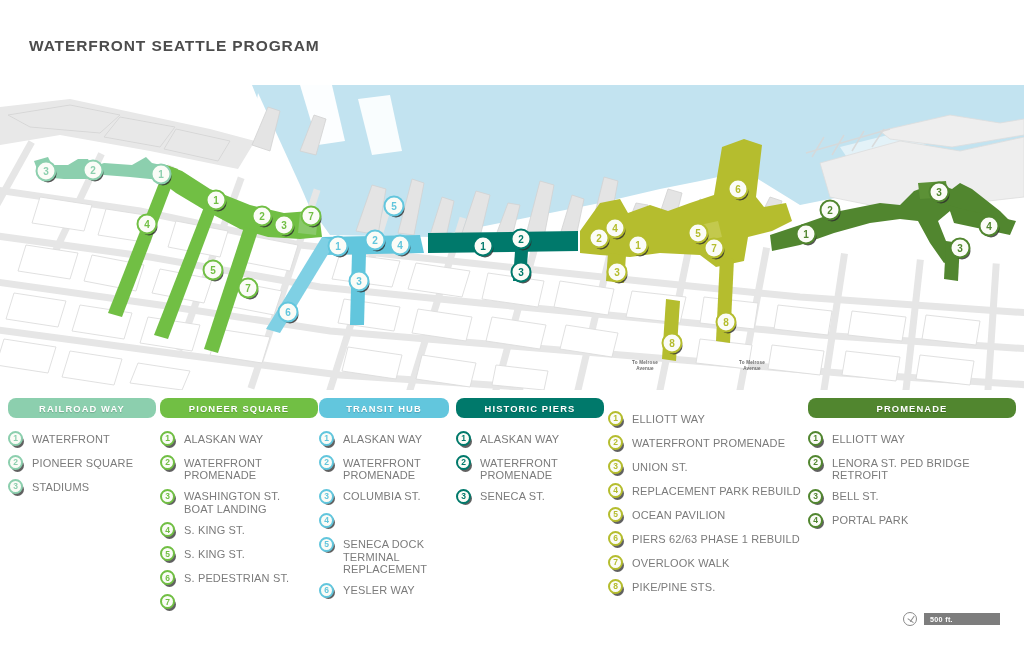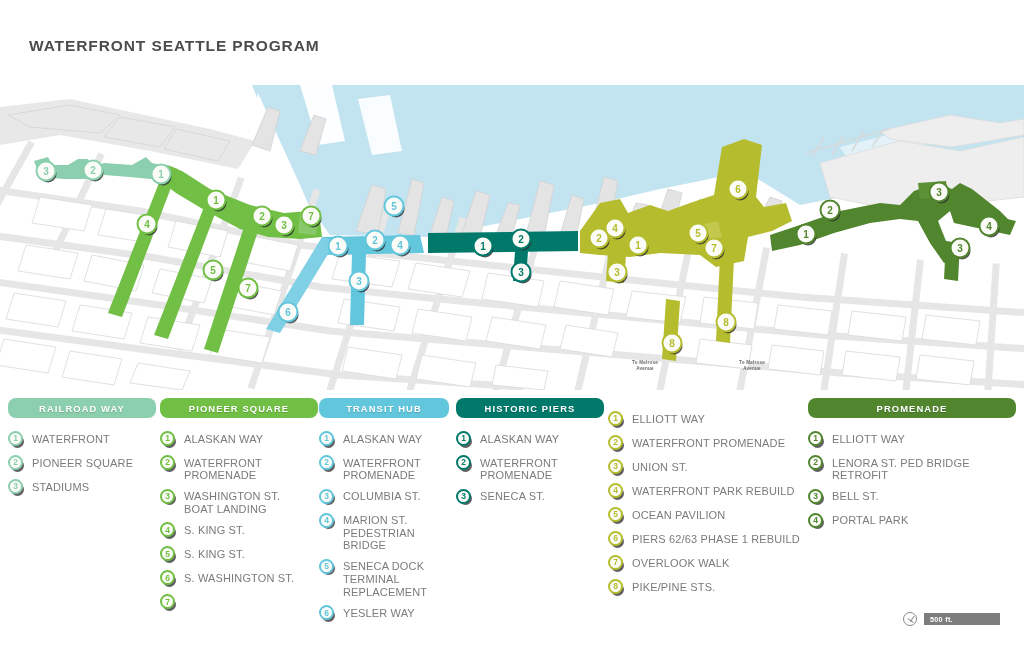--- a/index.html
+++ b/index.html
@@ -481,21 +481,21 @@
             <div class="tail"></div>
             <div class="disc" style="background: rgb(251, 252, 247); border: 2px solid rgb(113, 191, 68); color: rgb(113, 191, 68);">5</div>
           </div>
           <div class="leg-label">S. KING ST.</div>
         </div>
         <div class="leg-item">
           <div class="leg-pin">
             <div class="tail"></div>
             <div class="disc" style="background: rgb(251, 252, 247); border: 2px solid rgb(113, 191, 68); color: rgb(113, 191, 68);">6</div>
           </div>
-          <div class="leg-label">S. WASHINGTON ST.</div>
+          <div class="leg-label">S. PEDESTRIAN ST.</div>
         </div>
         <div class="leg-item">
           <div class="leg-pin">
             <div class="tail"></div>
             <div class="disc" style="background: rgb(251, 252, 247); border: 2px solid rgb(113, 191, 68); color: rgb(113, 191, 68);">7</div>
           </div>
         </div>
       </div>
     </div>
     <div class="legend-col" style="left: 319px; width: 130px;">
@@ -521,22 +521,20 @@
             <div class="tail"></div>
             <div class="disc" style="background: rgb(251, 252, 247); border: 2px solid rgb(98, 198, 221); color: rgb(98, 198, 221);">3</div>
           </div>
           <div class="leg-label">COLUMBIA ST.</div>
         </div>
         <div class="leg-item">
           <div class="leg-pin">
             <div class="tail"></div>
             <div class="disc" style="background: rgb(251, 252, 247); border: 2px solid rgb(98, 198, 221); color: rgb(98, 198, 221);">4</div>
           </div>
-          <div class="leg-label">MARION ST.
-PEDESTRIAN BRIDGE</div>
         </div>
         <div class="leg-item">
           <div class="leg-pin">
             <div class="tail"></div>
             <div class="disc" style="background: rgb(251, 252, 247); border: 2px solid rgb(98, 198, 221); color: rgb(98, 198, 221);">5</div>
           </div>
           <div class="leg-label">SENECA DOCK
 TERMINAL
 REPLACEMENT</div>
         </div>
@@ -597,21 +595,21 @@
             <div class="tail"></div>
             <div class="disc" style="background: rgb(251, 252, 247); border: 2px solid rgb(181, 189, 46); color: rgb(181, 189, 46);">3</div>
           </div>
           <div class="leg-label">UNION ST.</div>
         </div>
         <div class="leg-item">
           <div class="leg-pin">
             <div class="tail"></div>
             <div class="disc" style="background: rgb(251, 252, 247); border: 2px solid rgb(181, 189, 46); color: rgb(181, 189, 46);">4</div>
           </div>
-          <div class="leg-label">WATERFRONT PARK REBUILD</div>
+          <div class="leg-label">REPLACEMENT PARK REBUILD</div>
         </div>
         <div class="leg-item">
           <div class="leg-pin">
             <div class="tail"></div>
             <div class="disc" style="background: rgb(251, 252, 247); border: 2px solid rgb(181, 189, 46); color: rgb(181, 189, 46);">5</div>
           </div>
           <div class="leg-label">OCEAN PAVILION</div>
         </div>
         <div class="leg-item">
           <div class="leg-pin">

